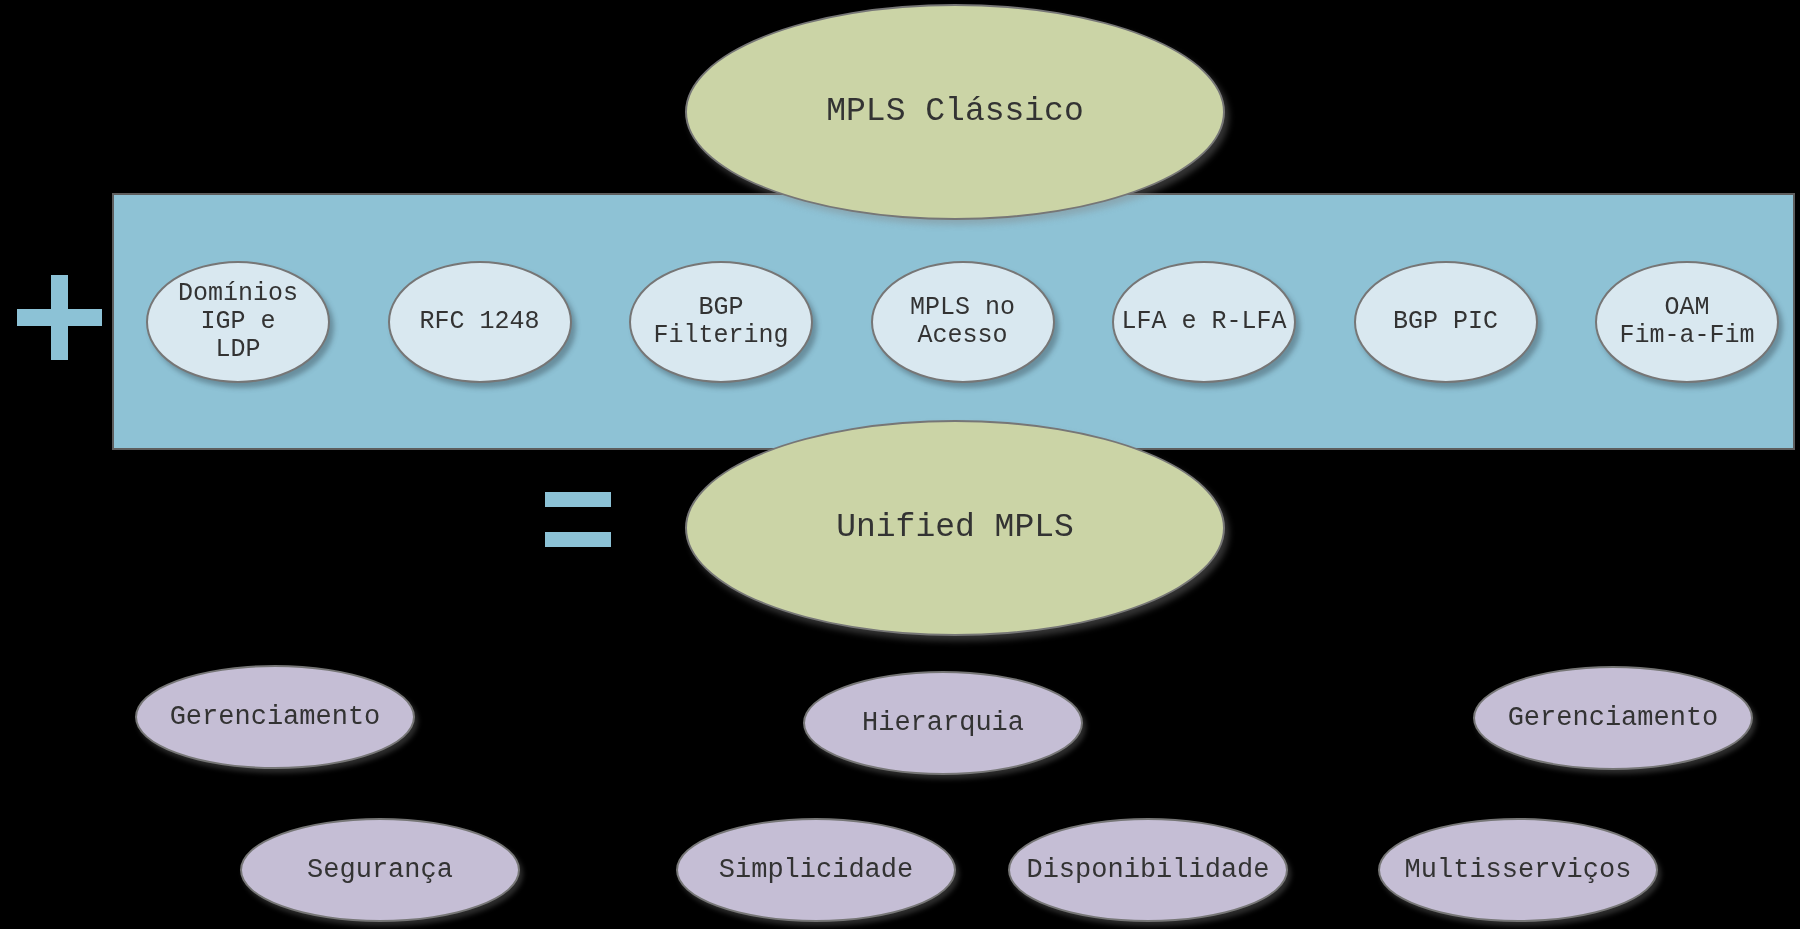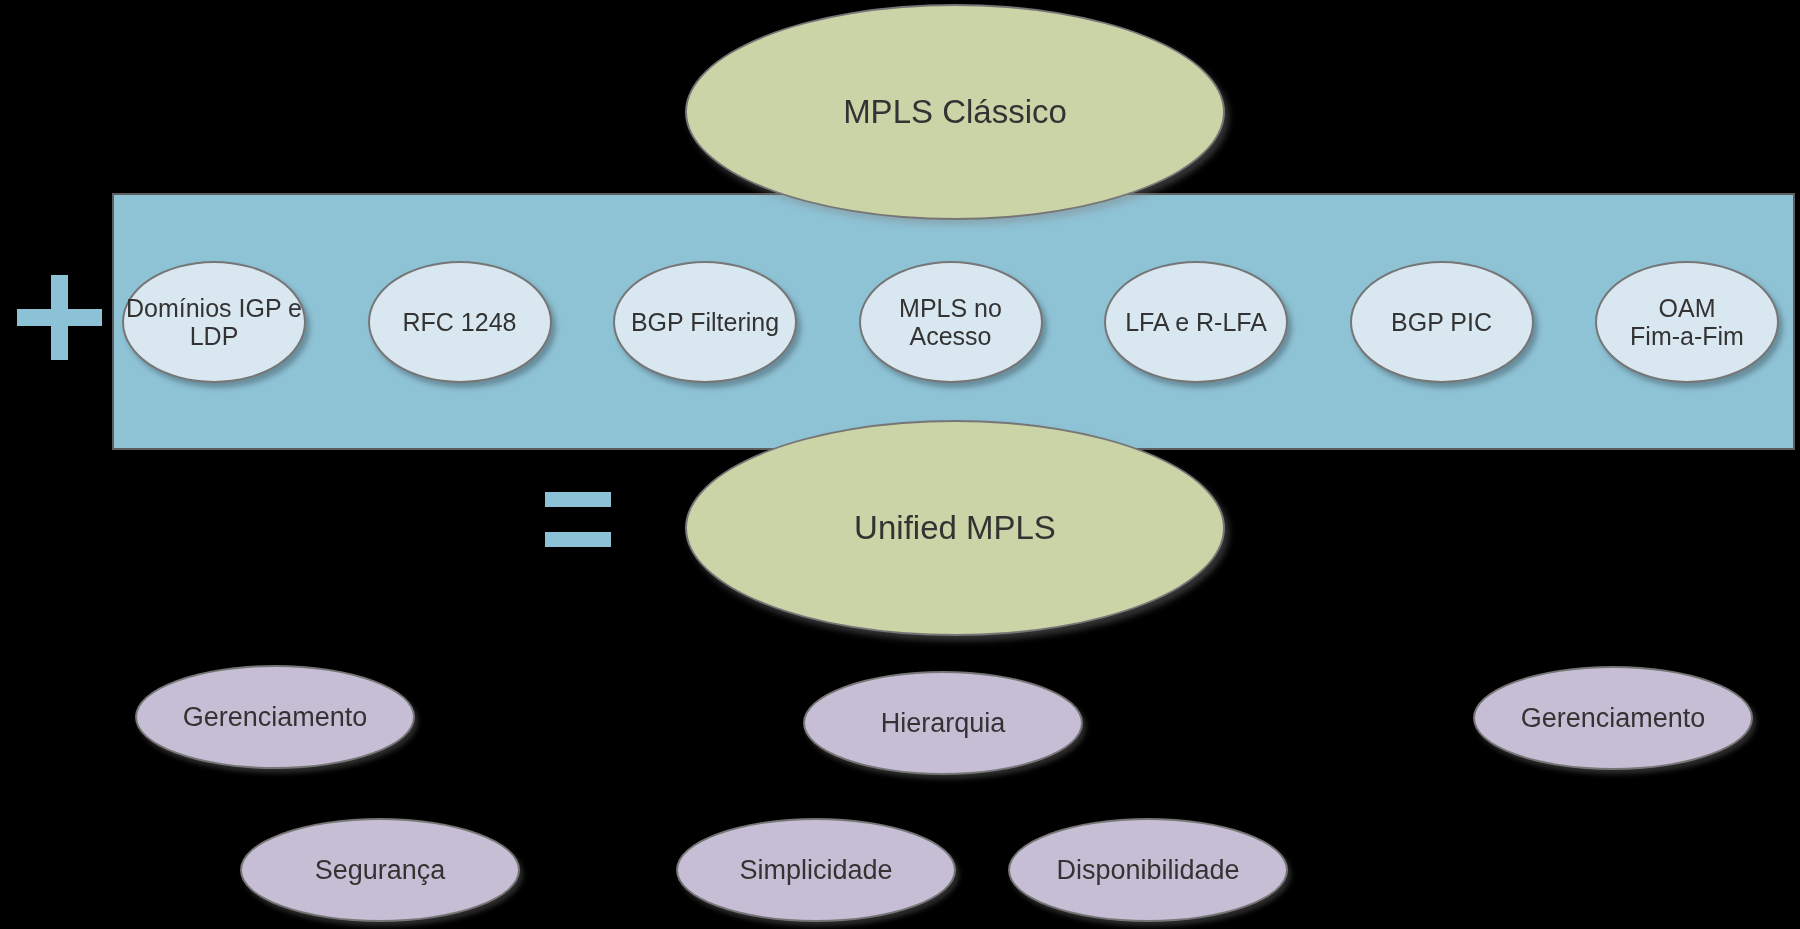--- a/index.html
+++ b/index.html
@@ -14,21 +14,21 @@
     --text: #333333;
   }
   * { margin: 0; padding: 0; box-sizing: border-box; }
   html, body { background: #000; }
   #canvas {
     position: relative;
     width: 1800px;
     height: 929px;
     background: var(--background);
     overflow: hidden;
-    font-family: Liberation Sans, sans-serif;
+    font-family: Liberation Mono, monospace;
     color: var(--text);
   }
   .ellipse {
     border-radius: 50%;
     border: 2px solid var(--ellipse-border);
     display: flex;
     align-items: center;
     justify-content: center;
     text-align: center;
     white-space: pre-line;
@@ -48,21 +48,21 @@
   #band {
     position: absolute;
     left: 112px; top: 193px;
     width: 1683px; height: 257px;
     background: var(--band-fill);
     border: 2px solid var(--band-border);
     z-index: 1;
     display: flex;
     align-items: center;
     justify-content: space-between;
-    padding: 0 14px 0 8px;
+    padding: 0 14px 0 32px;
   }
   .component-ellipse {
     background: var(--component-fill);
     width: 184px;
     height: 122px;
     flex: none;
     font-size: 25px;
     box-shadow: 4px 5px 5px rgba(60,80,90,0.45);
   }
   .benefit-ellipse {
@@ -153,14 +153,17 @@
 
   <div class="ellipse benefit-ellipse abs" id="benefit-seguranca">
     <span>Segurança</span>
   </div>
   <div class="ellipse benefit-ellipse abs" id="benefit-simplicidade">
     <span>Simplicidade</span>
   </div>
   <div class="ellipse benefit-ellipse abs" id="benefit-disponibilidade">
     <span>Disponibilidade</span>
   </div>
+  <div class="ellipse benefit-ellipse abs" id="benefit-multisservicos">
+    <span>Multisserviços</span>
+  </div>
 
 </div>
 
 </body></html>

